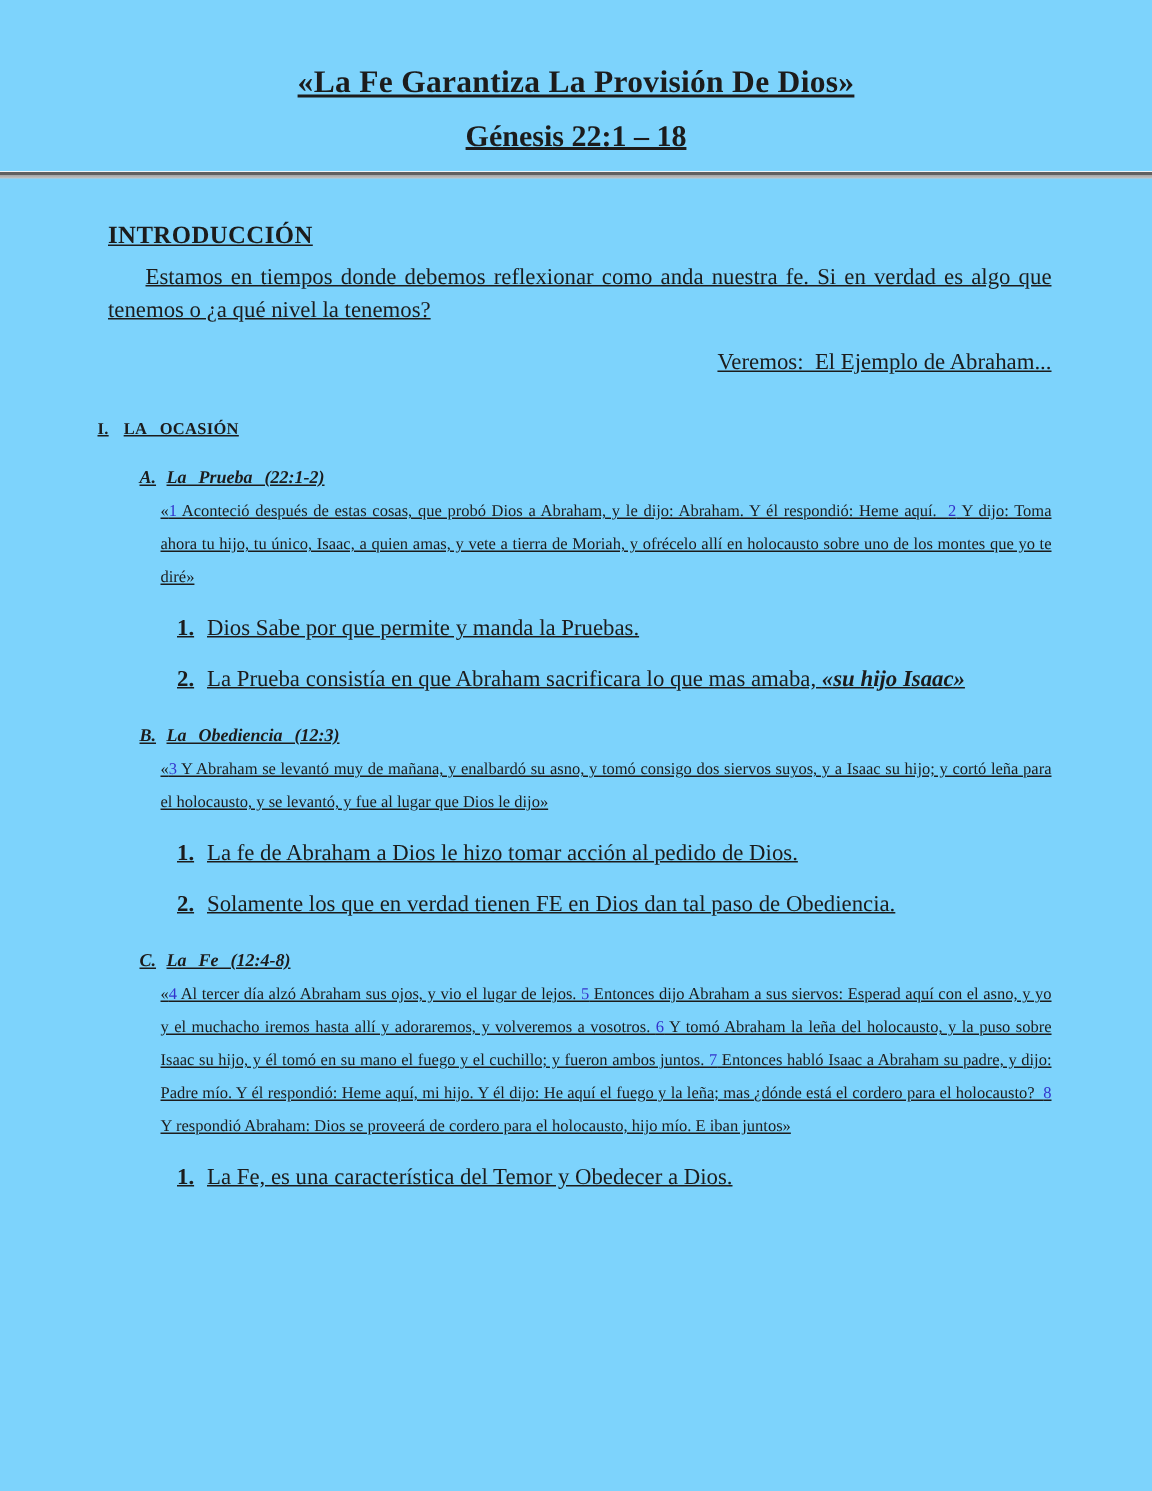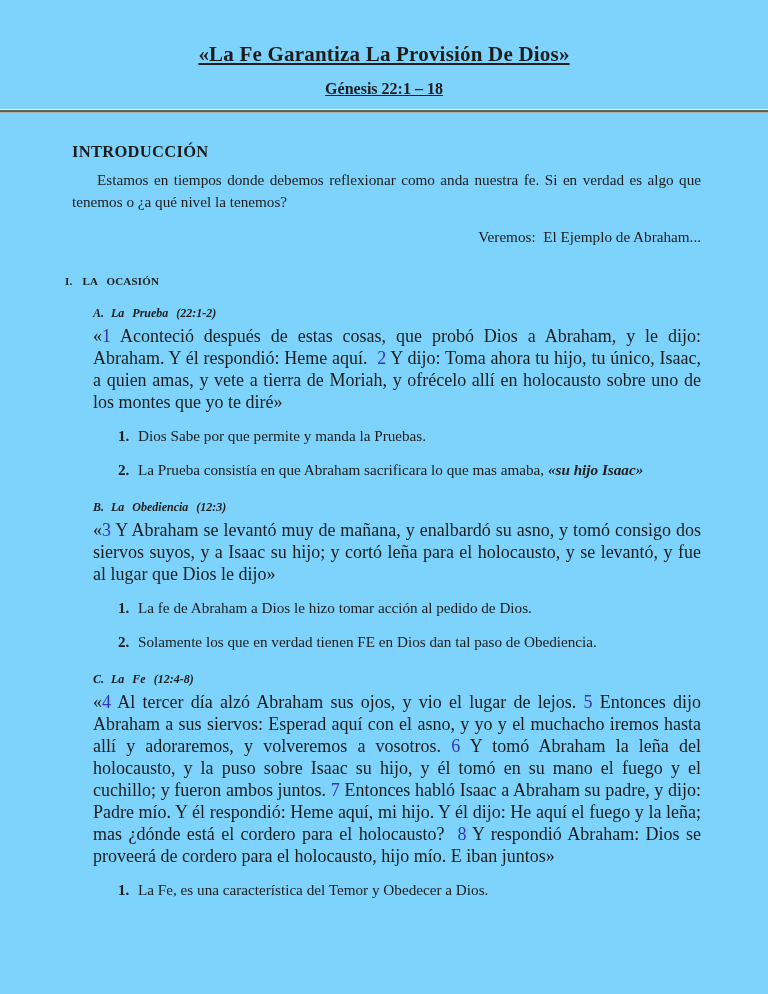--- a/index.html
+++ b/index.html
@@ -20,35 +20,36 @@
     margin: 42px 0 0 0;
     text-align: center;
     font-size: 21px;
     font-weight: bold;
     text-decoration: underline;
     letter-spacing: 0.2px;
   }
   .doc-subtitle {
     margin: 13px 0 0 0;
     text-align: center;
-    font-size: 16px;
+    font-size: 20px;
     font-weight: bold;
     text-decoration: underline;
   }
   .rule {
     margin-top: 11px;
     width: 100%;
     height: 5px;
     background: linear-gradient(to bottom,
       #f2f2f2 0px, #f2f2f2 1px,
       #606060 1px, #606060 3px,
       #a8a8a8 3px, #c4c4c4 5px);
   }
   .content {
     padding: 0 67px 0 65px;
+    text-decoration: underline;
   }
   .intro-heading {
     margin: 28px 0 0 7px;
     font-size: 16.5px;
     font-weight: bold;
     letter-spacing: 0.3px;
   }
   .para {
     margin: 7px 0 0 7px;
     font-size: 15.2px;
@@ -70,22 +71,22 @@
   .subsection { margin-top: 19px; }
   .sub-heading {
     margin-left: 28px;
     font-size: 12px;
     font-weight: bold;
     font-style: italic;
     word-spacing: 5px;
   }
   .sub-letter { margin-right: 7px; }
   .scripture {
-    margin: 4px 0 0 28px;
-    font-size: 18px;
+    margin: 4px 0 0 42px;
+    font-size: 11px;
     line-height: 22px;
     text-align: justify;
   }
   .verse-num { color: var(--verse-blue, #3333cc); }
   .item {
     display: flex;
     margin: 12px 0 0 53px;
     font-size: 15.2px;
     line-height: 22px;
   }

